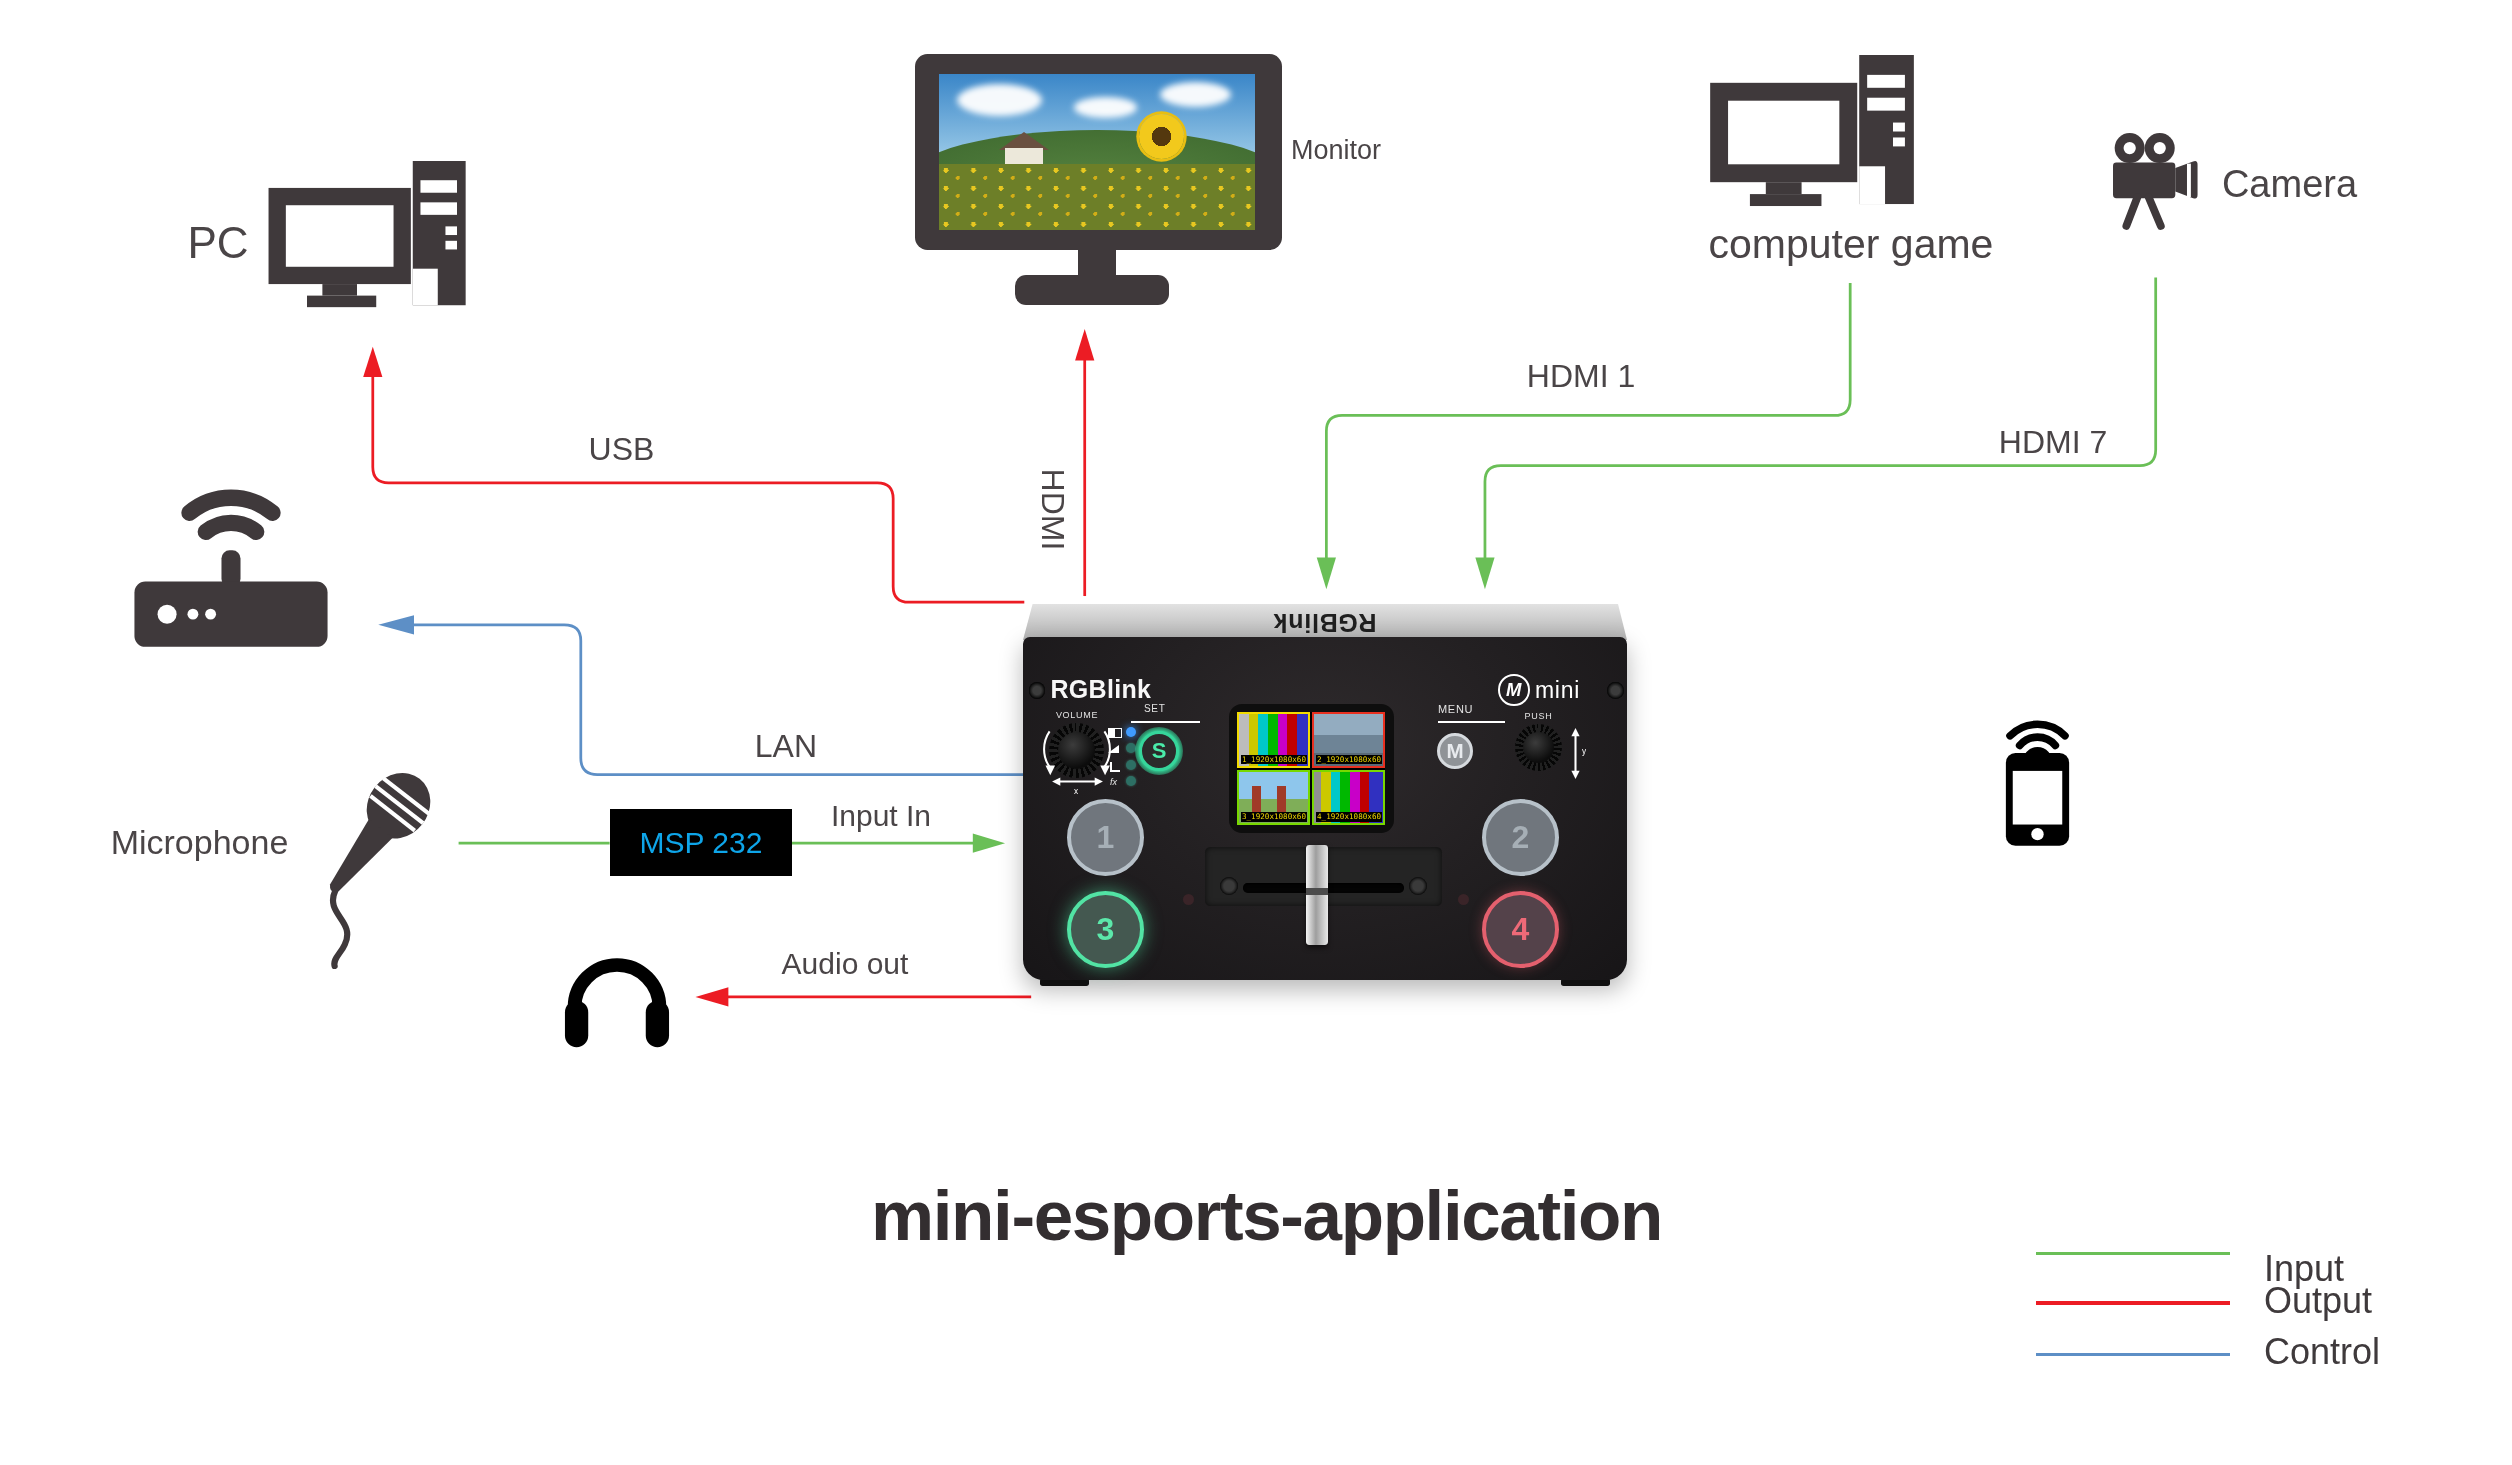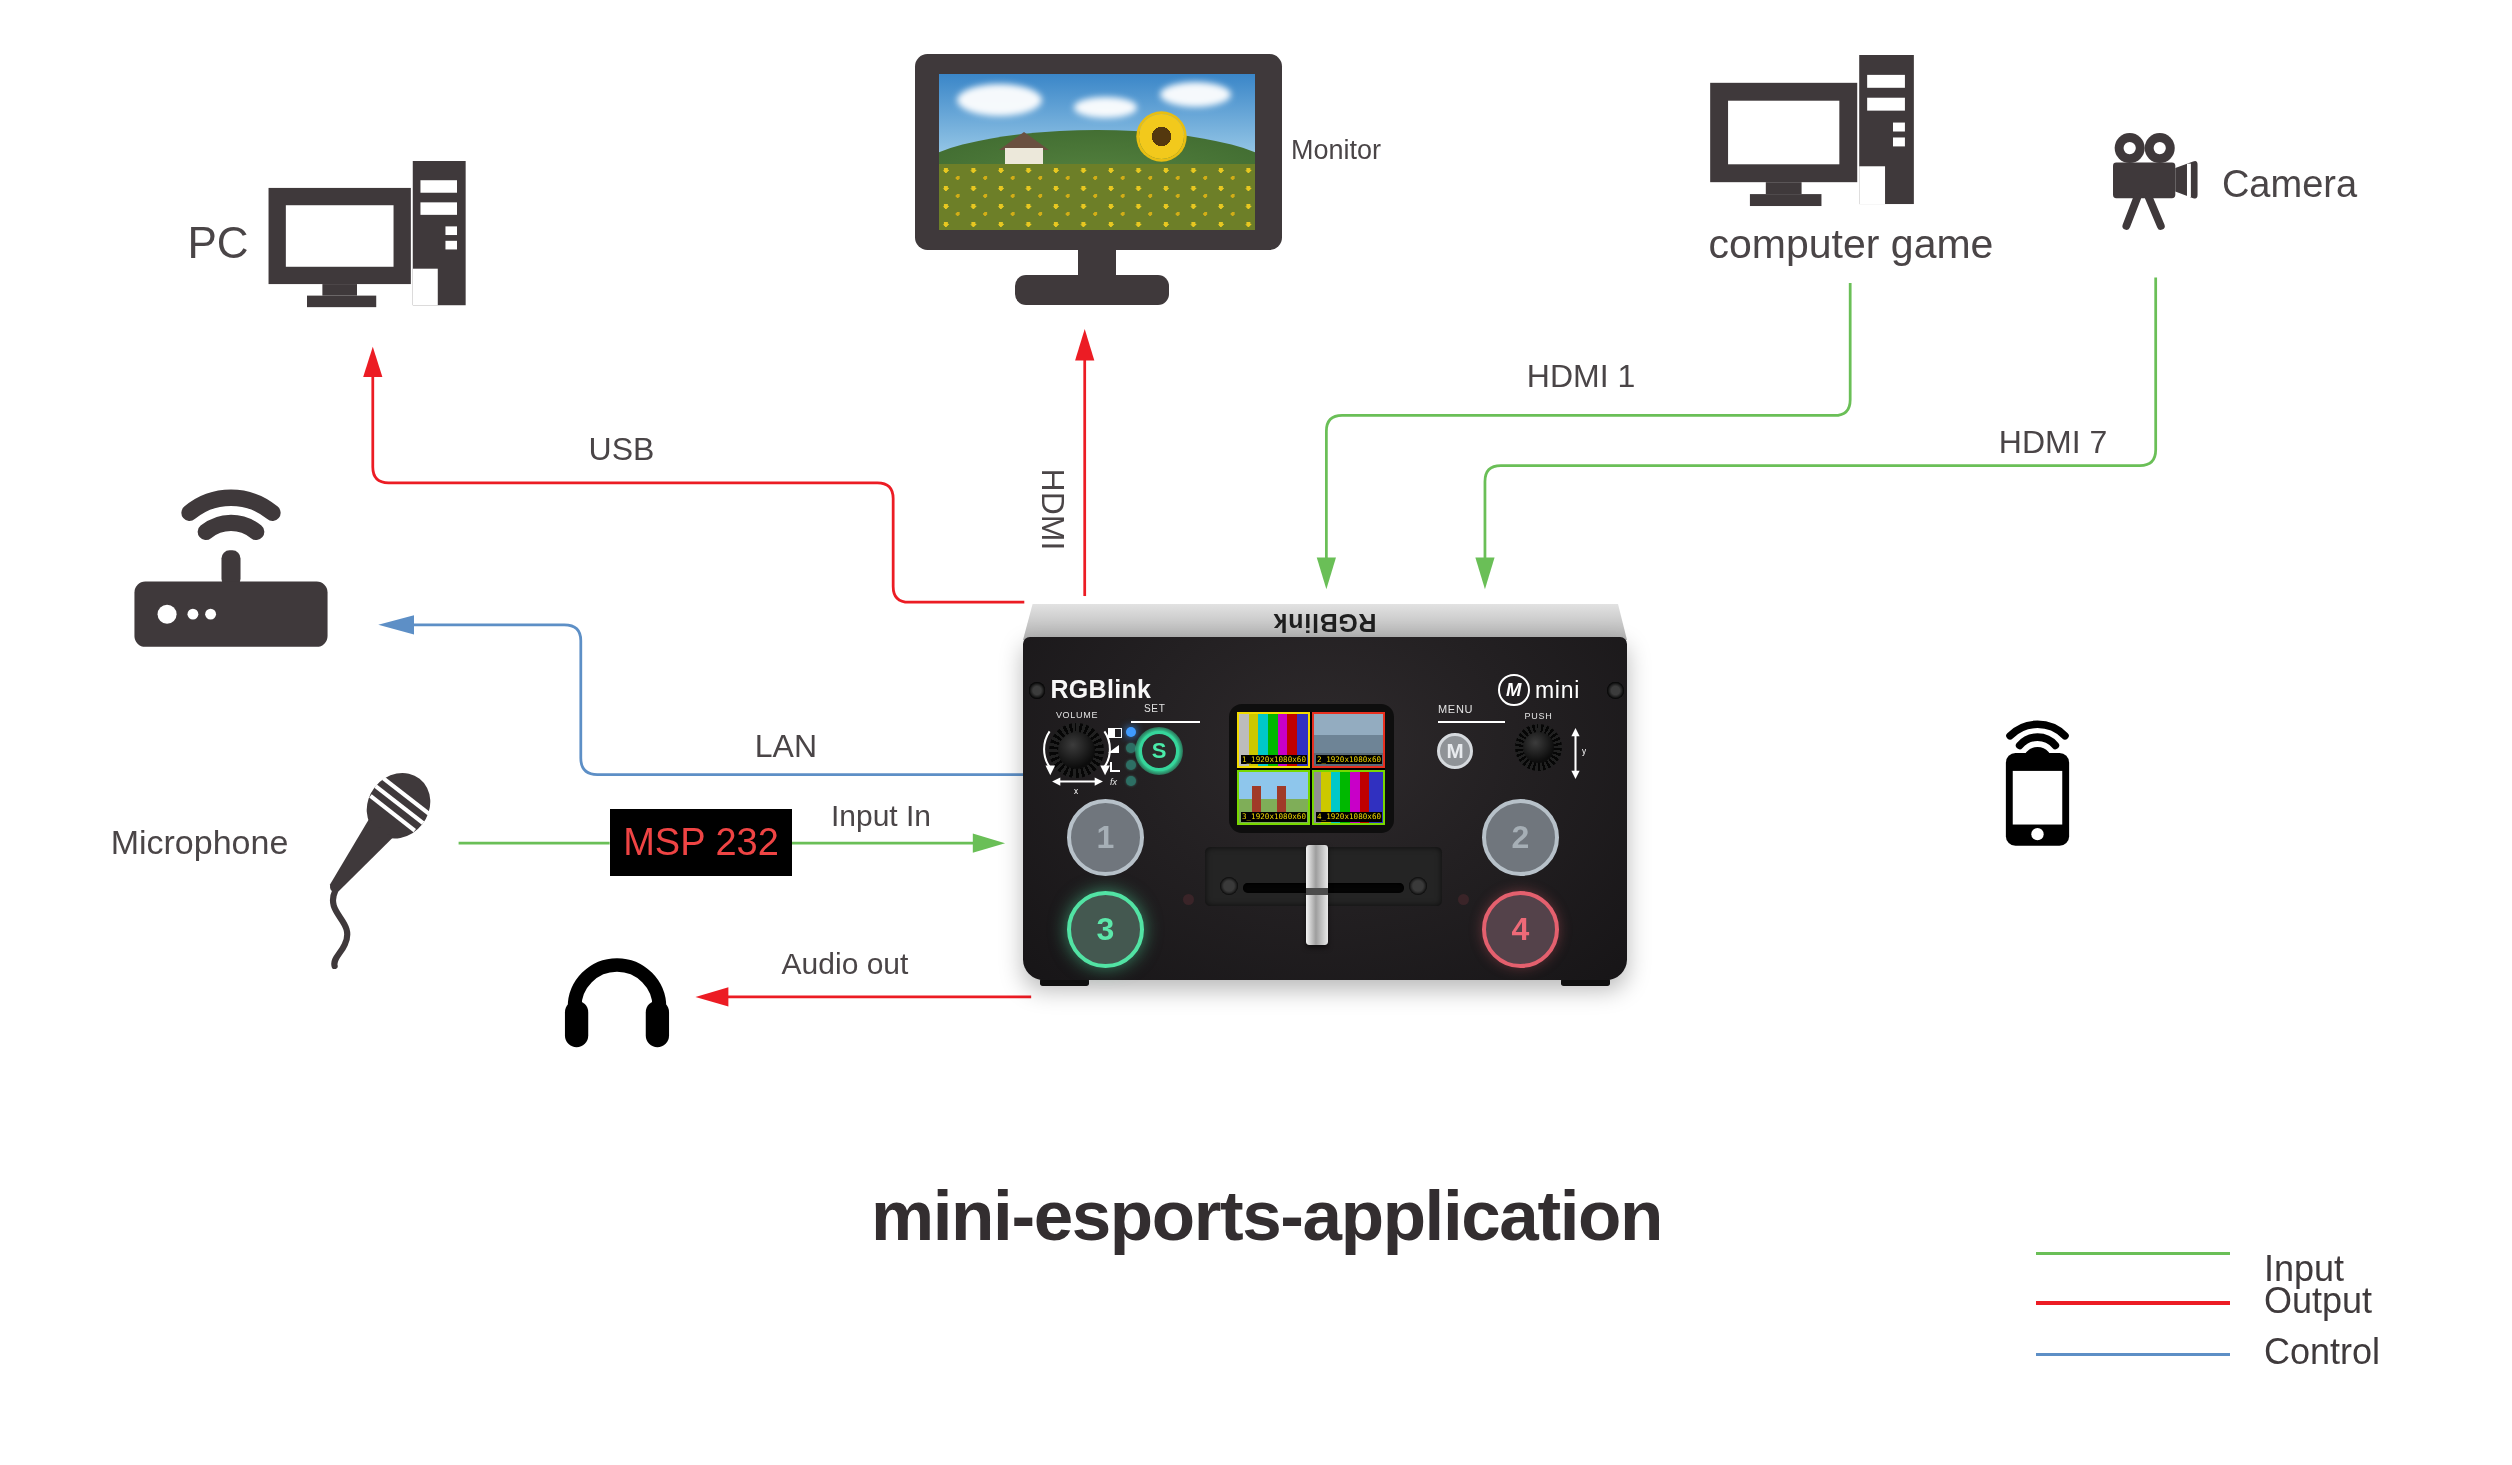--- a/index.html
+++ b/index.html
@@ -40,21 +40,21 @@
   .house-body{position:absolute;left:66px;top:74px;width:38px;height:25px;background:#ece8da;}
   .house-roof{position:absolute;left:60px;top:58px;width:0;height:0;border-left:25px solid transparent;border-right:25px solid transparent;border-bottom:18px solid #6a5040;}
   .sunflower{position:absolute;left:200px;top:40px;width:45px;height:45px;border-radius:50%;
      background:radial-gradient(circle,#54380e 0 30%,#f2c91c 31% 100%);box-shadow:0 0 0 2.7px #e8be12;}
 
   
   
 
   
   .msp{left:610px;top:809px;width:182px;height:67px;background:#000;display:flex;align-items:center;justify-content:center;}
-  .msp span{color:#ef4444;font-size:38px;}
+  .msp span{color:#0ea5e9;font-size:30px;}
 
   
   .legend-line{position:absolute;left:2036px;width:194px;}
   .lg-in{background:var(--input,#6abf57);height:2.7px;}
   .lg-out{background:var(--output,#ec1c24);height:4.1px;}
   .lg-ctl{background:var(--control,#5d8fc6);height:2.7px;}
   .legend-lbl{left:2264px;font-size:36px;color:#3f3a3c;}
 
   
   .title{left:820px;top:1175px;width:893px;text-align:center;font-size:71px;font-weight:800;

